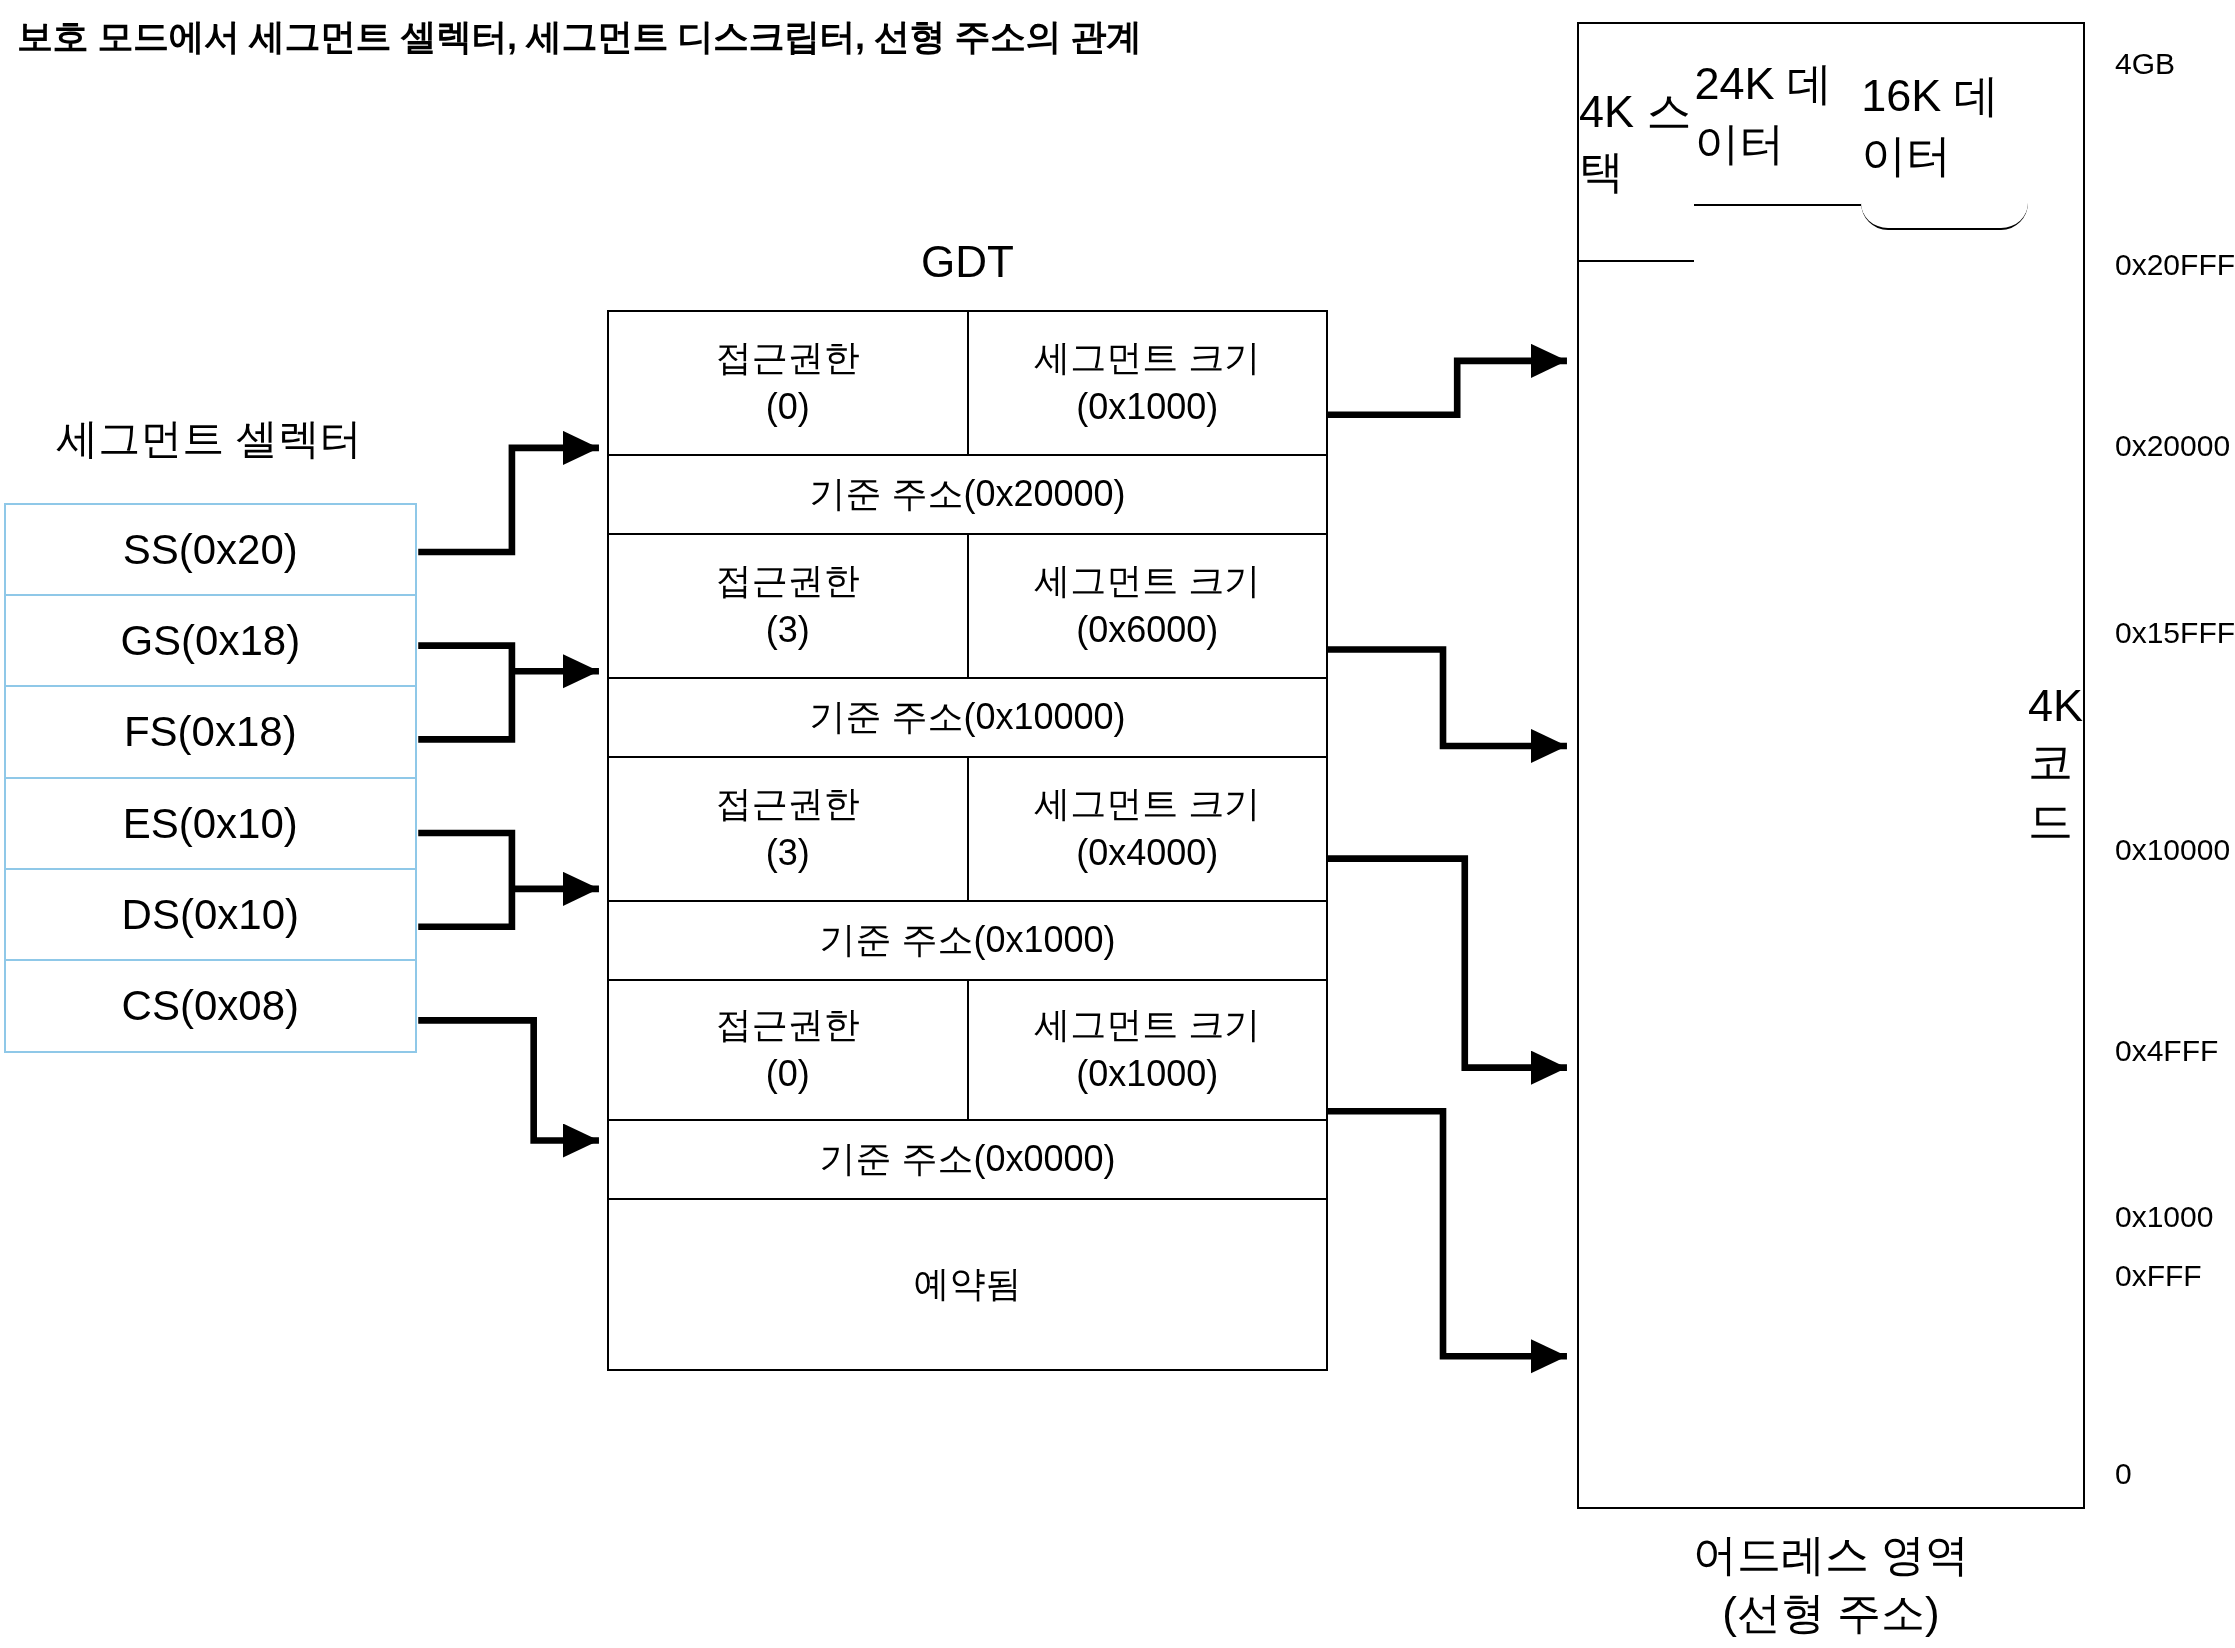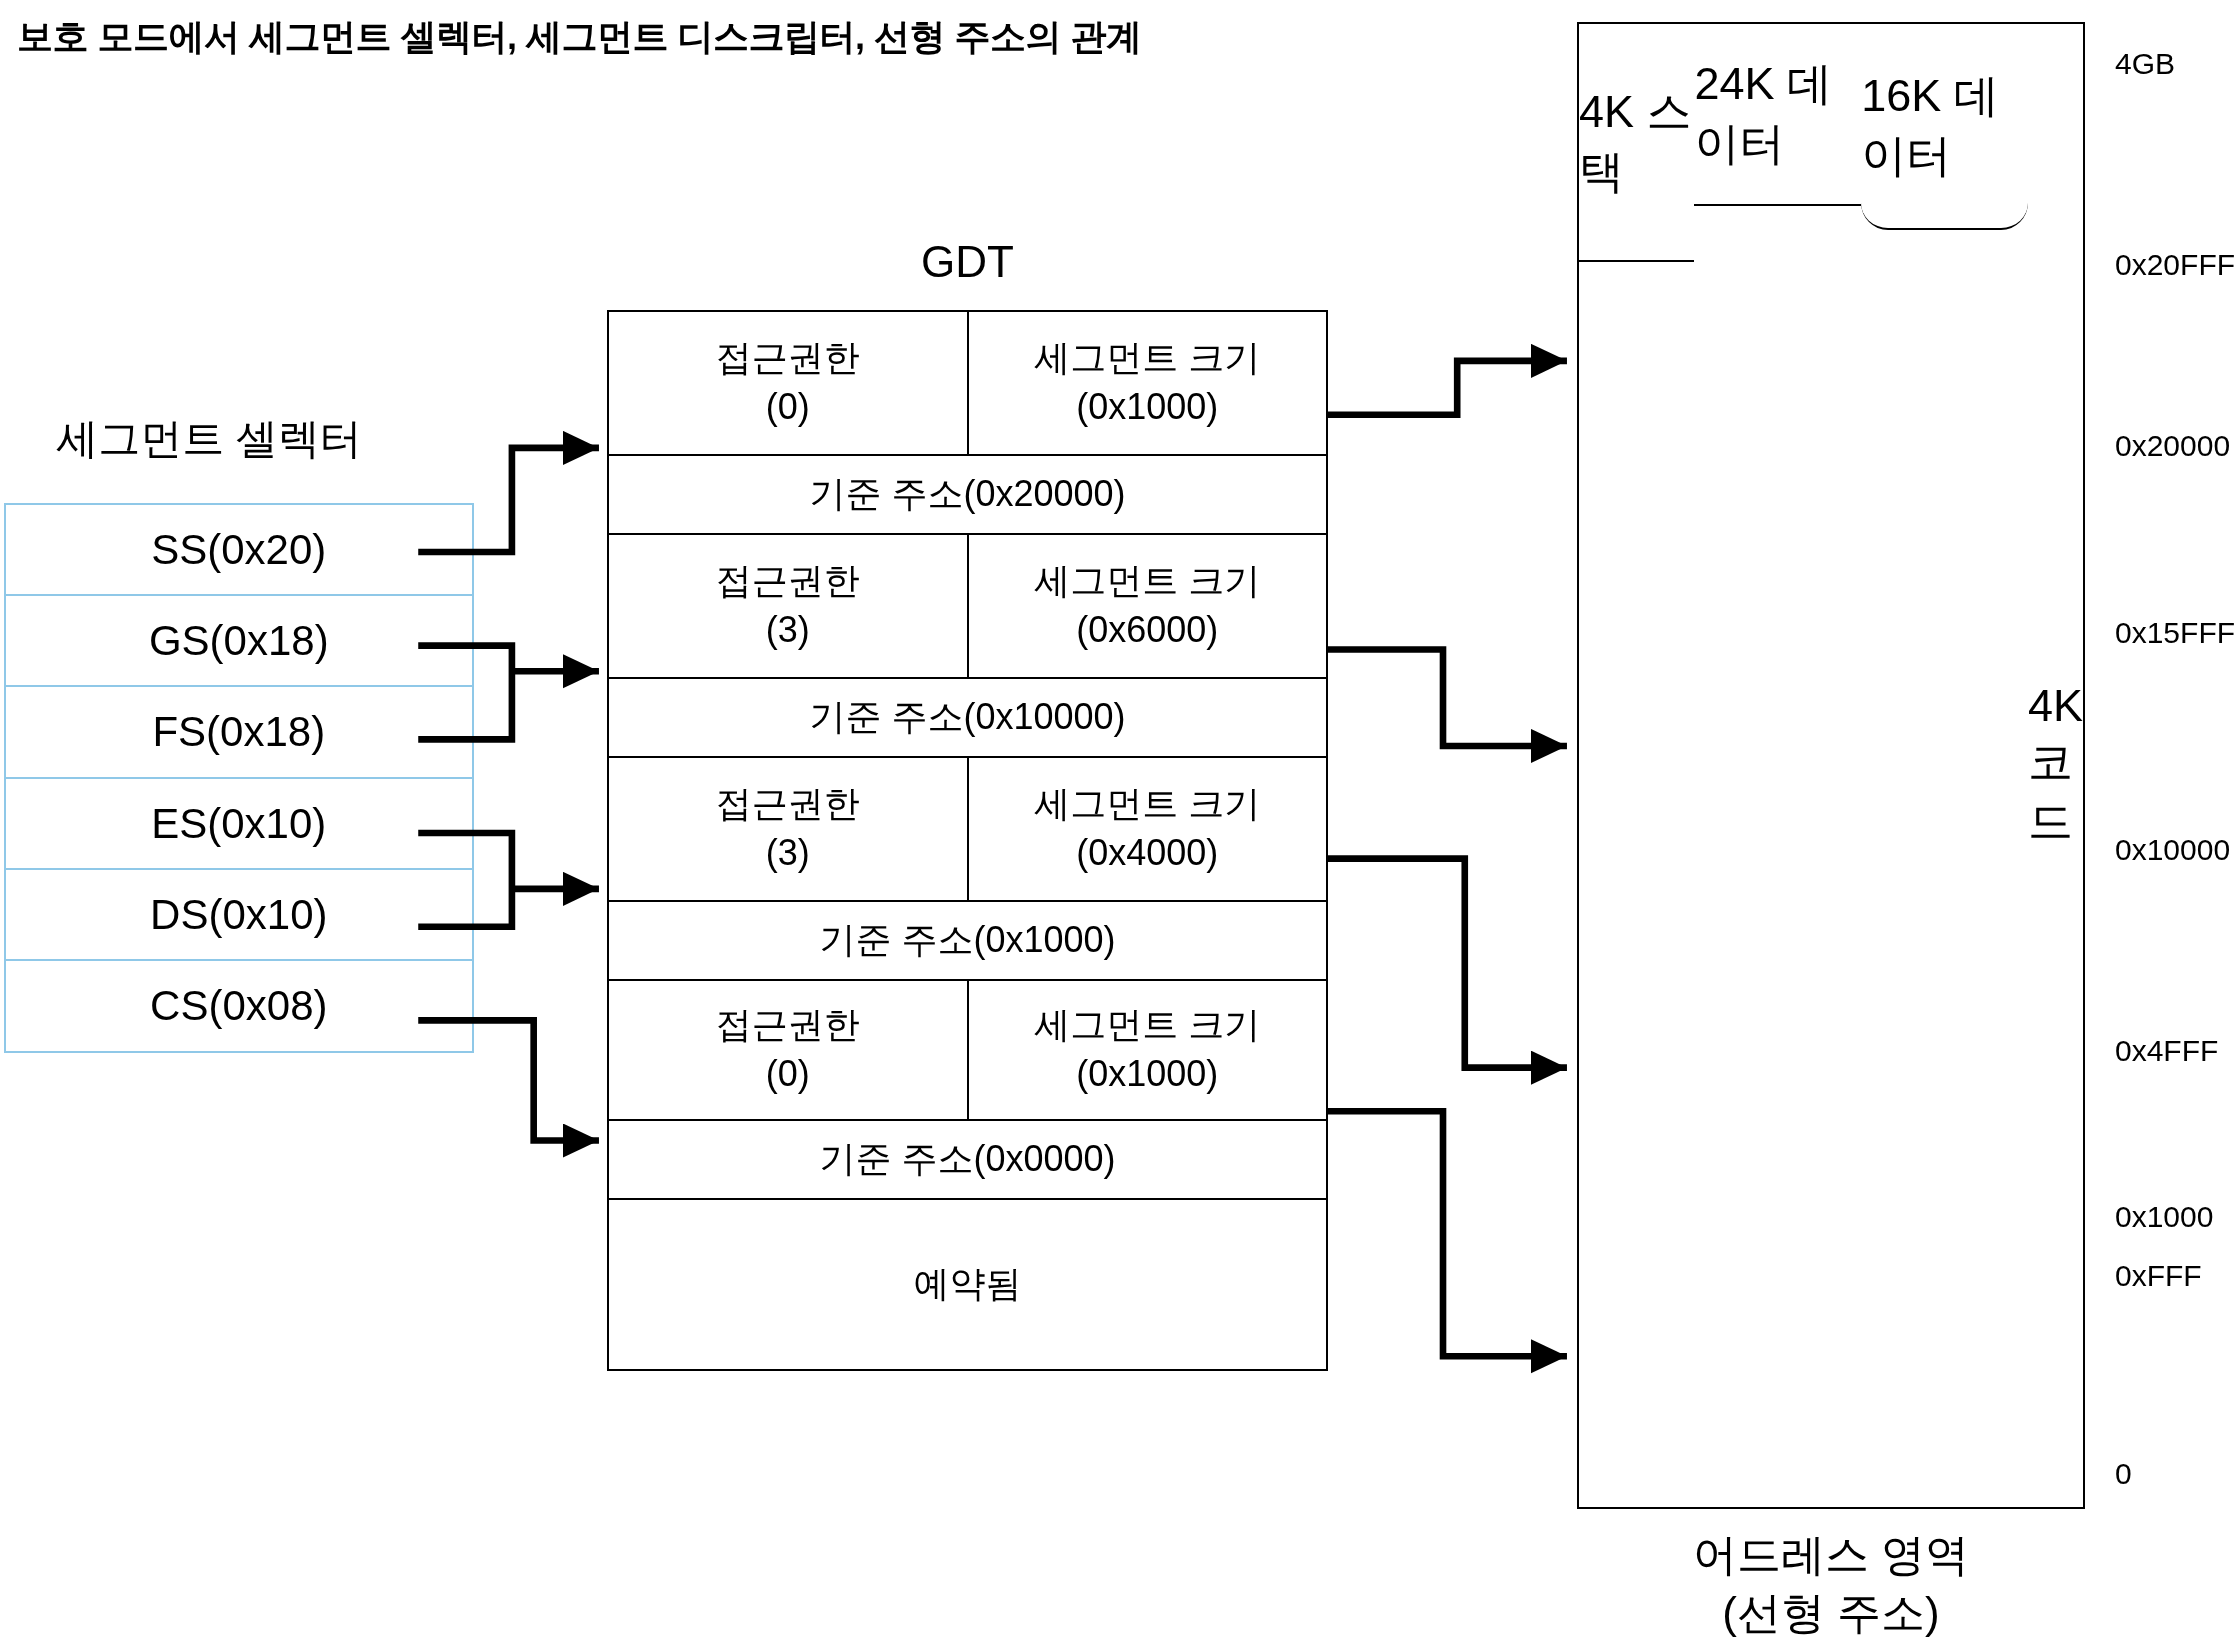--- a/index.html
+++ b/index.html
@@ -13,21 +13,21 @@
   .title {
     position:absolute; left:17px; top:13.2px;
     font-size:36px; font-weight:bold; letter-spacing:-0.5px;
   }
 
   
   .selector-heading {
     position:absolute; left:0px; top:411px; width:418px;
     text-align:center; font-size:42px;
   }
-  .selector-stack { position:absolute; left:3.8px; top:503px; width:470px; }
+  .selector-stack { position:absolute; left:3.8px; top:503px; width:413px; }
   .selector-box {
     box-sizing:border-box; height:94px; margin-top:-2.8px;
     border:2.8px solid #8fc8e8; background:#fff;
     display:flex; align-items:center; justify-content:center;
     font-size:42px;
   }
   .selector-box:first-child { margin-top:0; }
 
   
   .gdt-title {

